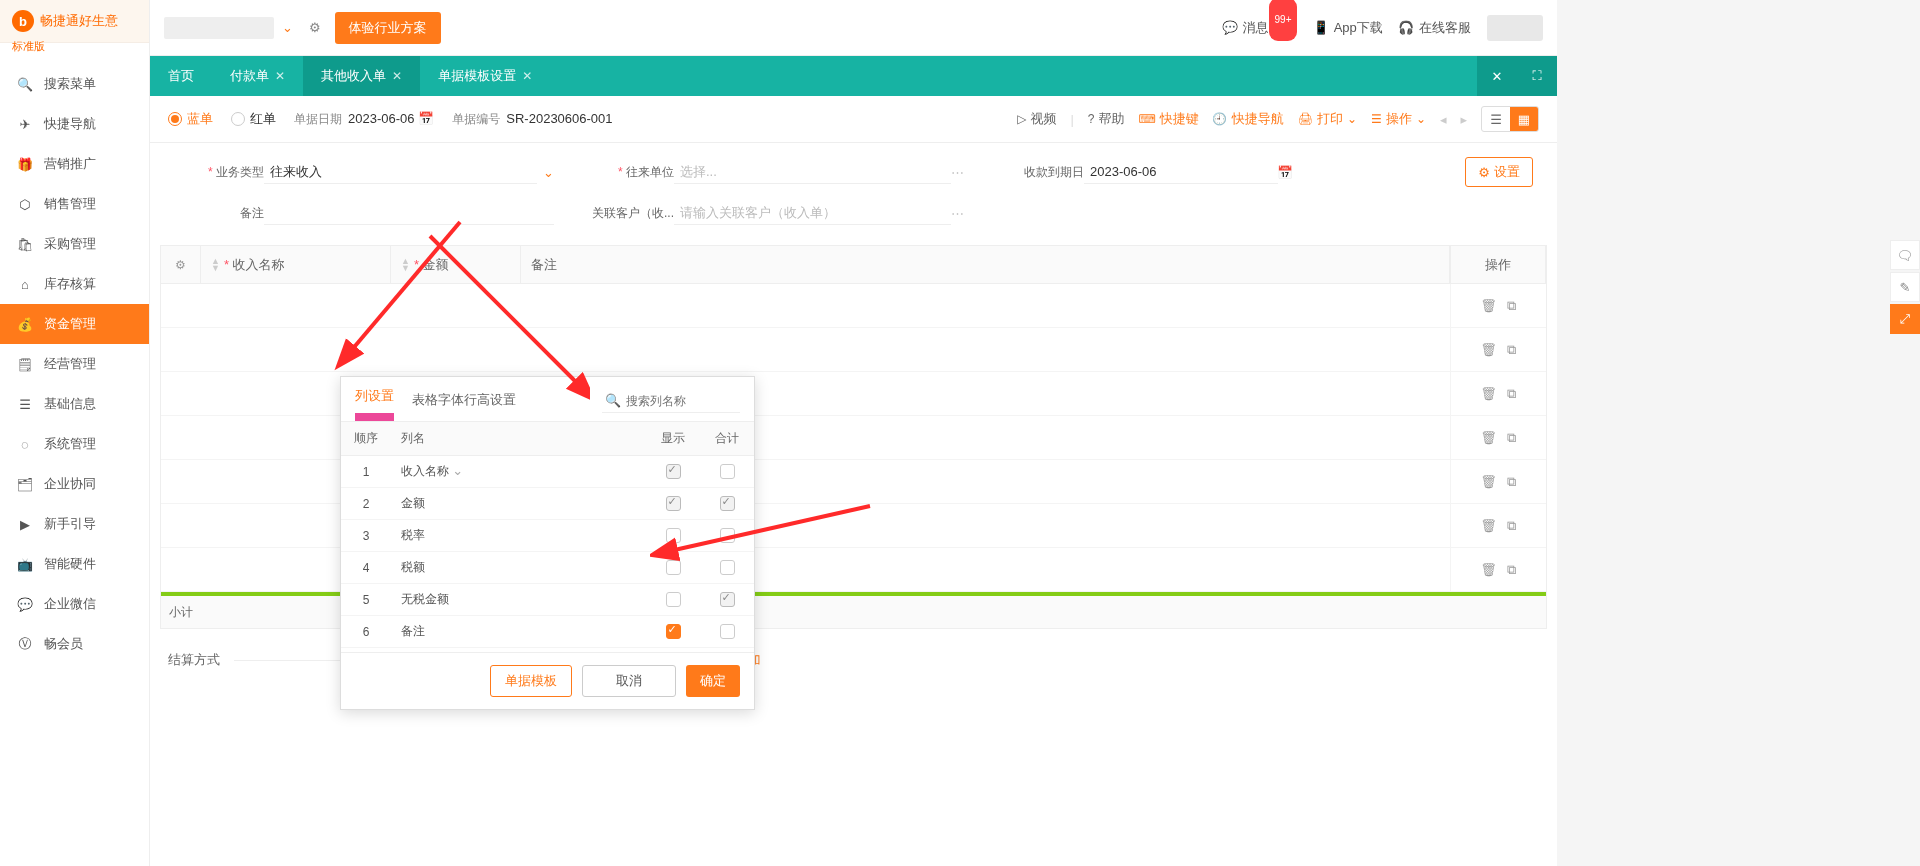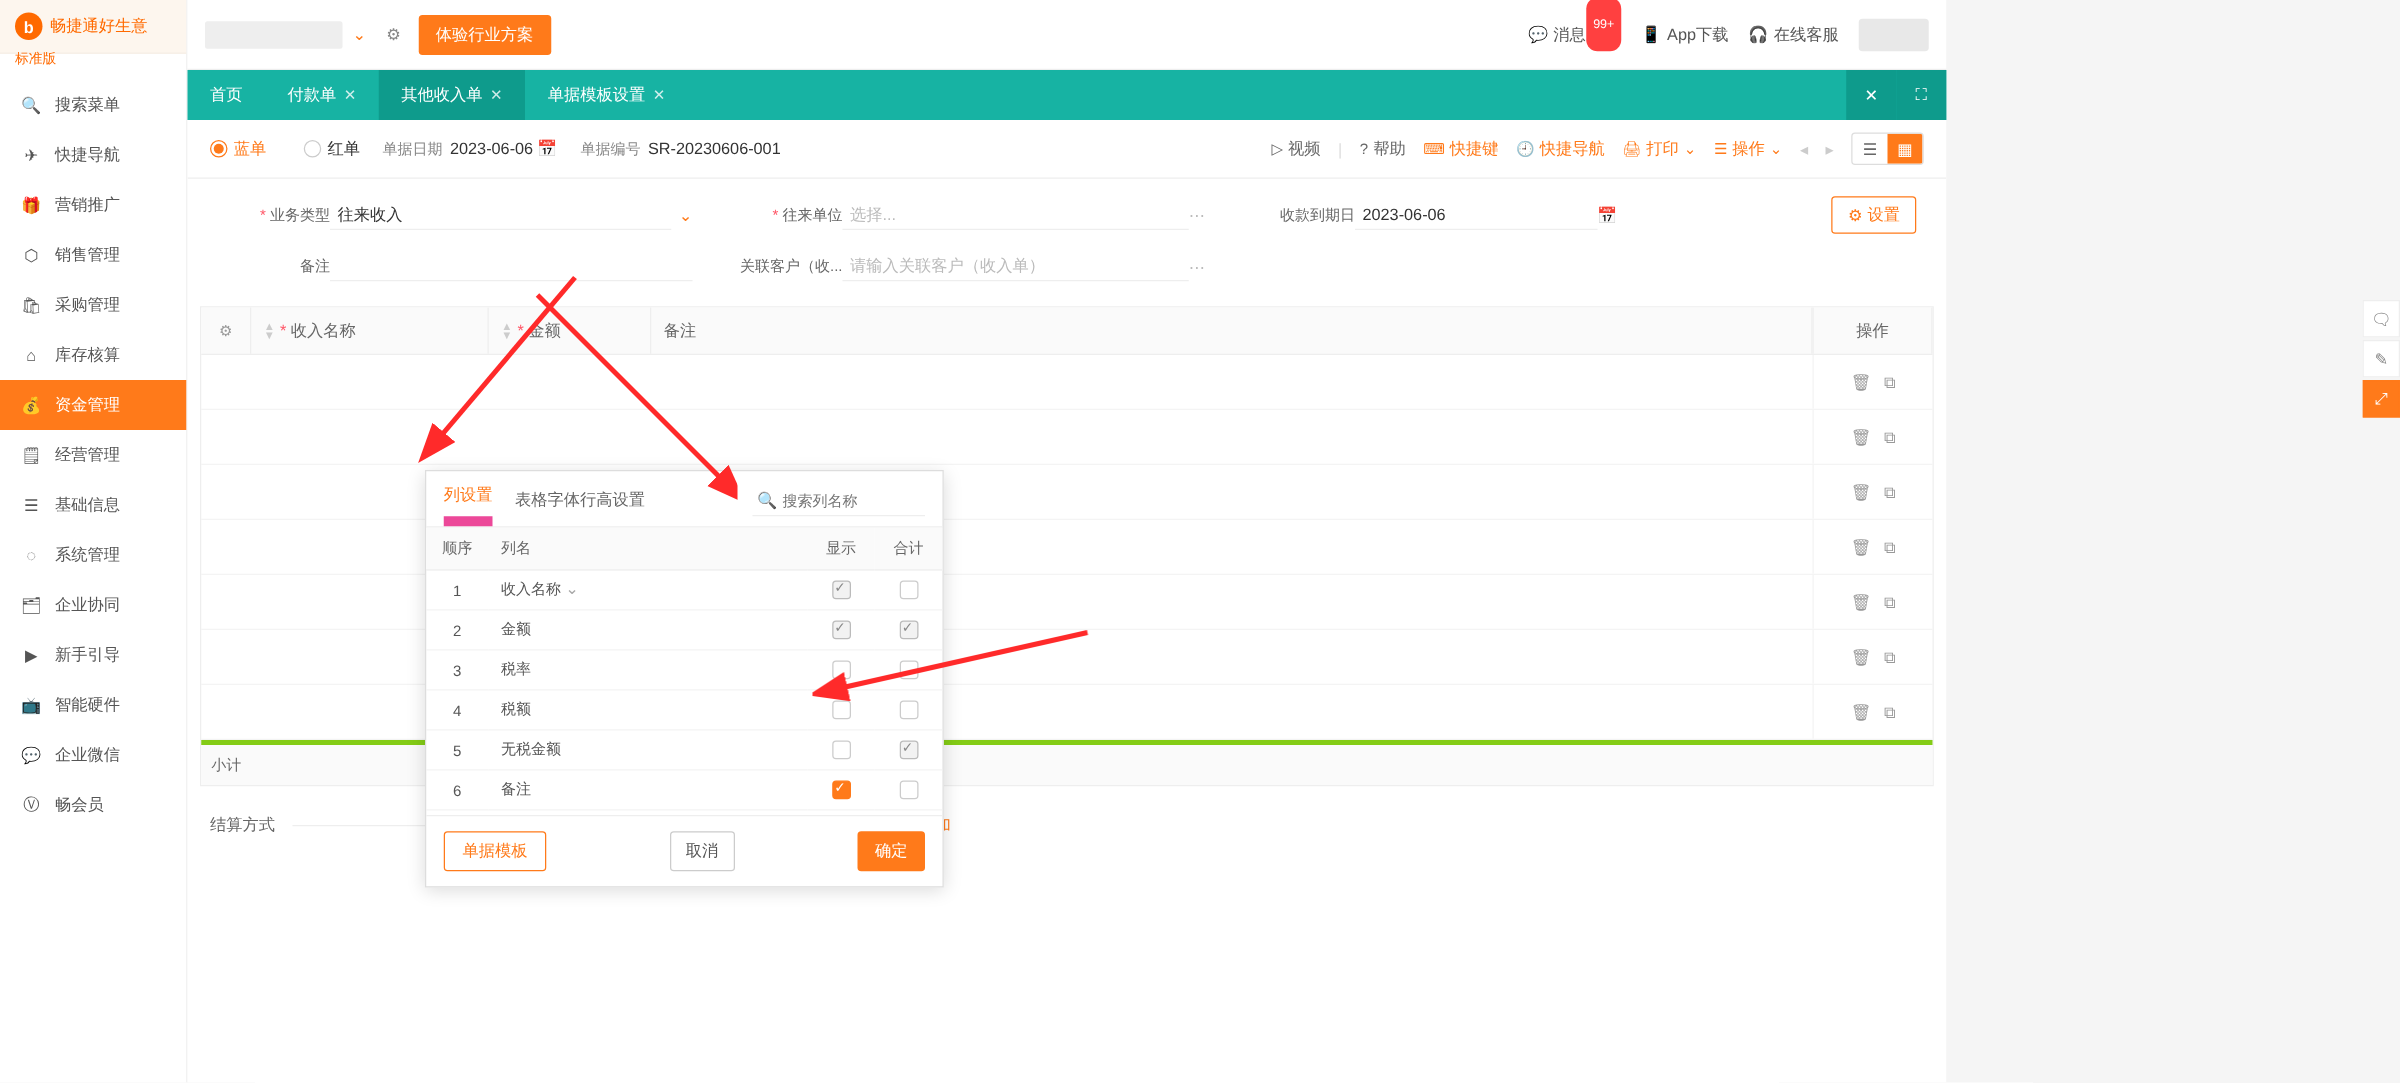--- a/index.html
+++ b/index.html
@@ -26,21 +26,21 @@
 .avatar-blur{width:56px;height:26px;background:#e8e8e8;border-radius:3px}
 .tabs{height:40px;background:#17b3a3;display:flex;align-items:center;color:#fff}
 .tab{padding:0 18px;height:40px;display:flex;align-items:center;cursor:pointer;gap:6px}
 .tab.active{background:#0e9b8c}
 .tab-close{font-size:12px;opacity:.8}
 .tabs-right{margin-left:auto;display:flex}
 .tabs-right .tb{width:40px;height:40px;display:flex;align-items:center;justify-content:center;cursor:pointer}
 .tabs-right .tb.dark{background:#0e9b8c}
 .content{flex:1;background:#fff;margin:0;overflow:auto;position:relative}
 .toolbar{display:flex;align-items:center;padding:10px 18px;border-bottom:1px solid #eee;gap:18px}
-.radio-group{display:flex;gap:30px}
+.radio-group{display:flex;gap:18px}
 .radio{display:flex;align-items:center;gap:5px;cursor:pointer}
 .radio-circle{width:14px;height:14px;border:1px solid #ccc;border-radius:50%;display:inline-block;position:relative}
 .radio.checked .radio-circle{border-color:#ff7a1a}
 .radio.checked .radio-circle::after{content:"";position:absolute;inset:2px;background:#ff7a1a;border-radius:50%}
 .radio.checked{color:#ff7a1a}
 .field-label{color:#888;font-size:12px}
 .field-val{color:#333;margin-left:6px}
 .toolbar-right{margin-left:auto;display:flex;align-items:center;gap:14px;color:#666}
 .tool-item{display:flex;align-items:center;gap:4px;cursor:pointer;font-size:12px}
 .tool-item.orange{color:#ff7a1a}
@@ -89,23 +89,23 @@
 .ptable th{background:#fafafa;font-weight:normal;color:#666;padding:8px 10px;text-align:left;font-size:12px;border-bottom:1px solid #eee}
 .ptable td{padding:7px 10px;border-bottom:1px solid #f4f4f4;text-align:left;font-size:12px;color:#555}
 .ptable .c-ord{width:50px;text-align:center}
 .ptable .c-show,.ptable .c-sum{width:54px;text-align:center}
 .chk{width:15px;height:15px;border:1px solid #ccc;border-radius:3px;display:inline-block;position:relative;vertical-align:middle}
 .chk.on{background:#f2f2f2;border-color:#bbb}
 .chk.on::after{content:"✓";position:absolute;left:1px;top:-2px;color:#888;font-size:11px}
 .chk.orange-on{background:#ff7a1a;border-color:#ff7a1a}
 .chk.orange-on::after{content:"✓";position:absolute;left:1px;top:-2px;color:#fff;font-size:11px}
 .pscroll{max-height:230px;overflow-y:auto;position:relative}
-.popup-foot{display:flex;justify-content:space-between;gap:10px;padding:12px 14px;border-top:1px solid #eee}
+.popup-foot{display:flex;justify-content:flex-end;gap:10px;padding:12px 14px;border-top:1px solid #eee}
 .btn-o-outline{border:1px solid #ff7a1a;color:#ff7a1a;background:#fff;padding:6px 14px;border-radius:3px;cursor:pointer}
-.btn-plain{border:1px solid #ccc;color:#555;background:#fff;padding:6px 12px;border-radius:3px;cursor:pointer}
+.btn-plain{border:1px solid #ccc;color:#555;background:#fff;padding:6px 33px;border-radius:3px;cursor:pointer}
 .arrow{position:absolute;pointer-events:none;z-index:60}
 .side-tools{position:fixed;right:0;top:240px;display:flex;flex-direction:column;gap:2px}
 .side-tools .st{width:30px;height:30px;background:#fff;border:1px solid #eee;display:flex;align-items:center;justify-content:center;color:#888;cursor:pointer}
 .side-tools .st.orange{background:#ff7a1a;color:#fff;border-color:#ff7a1a}
 </style>
 </head>
 <body>
 
 <div class="app">
   <aside class="sidebar">

